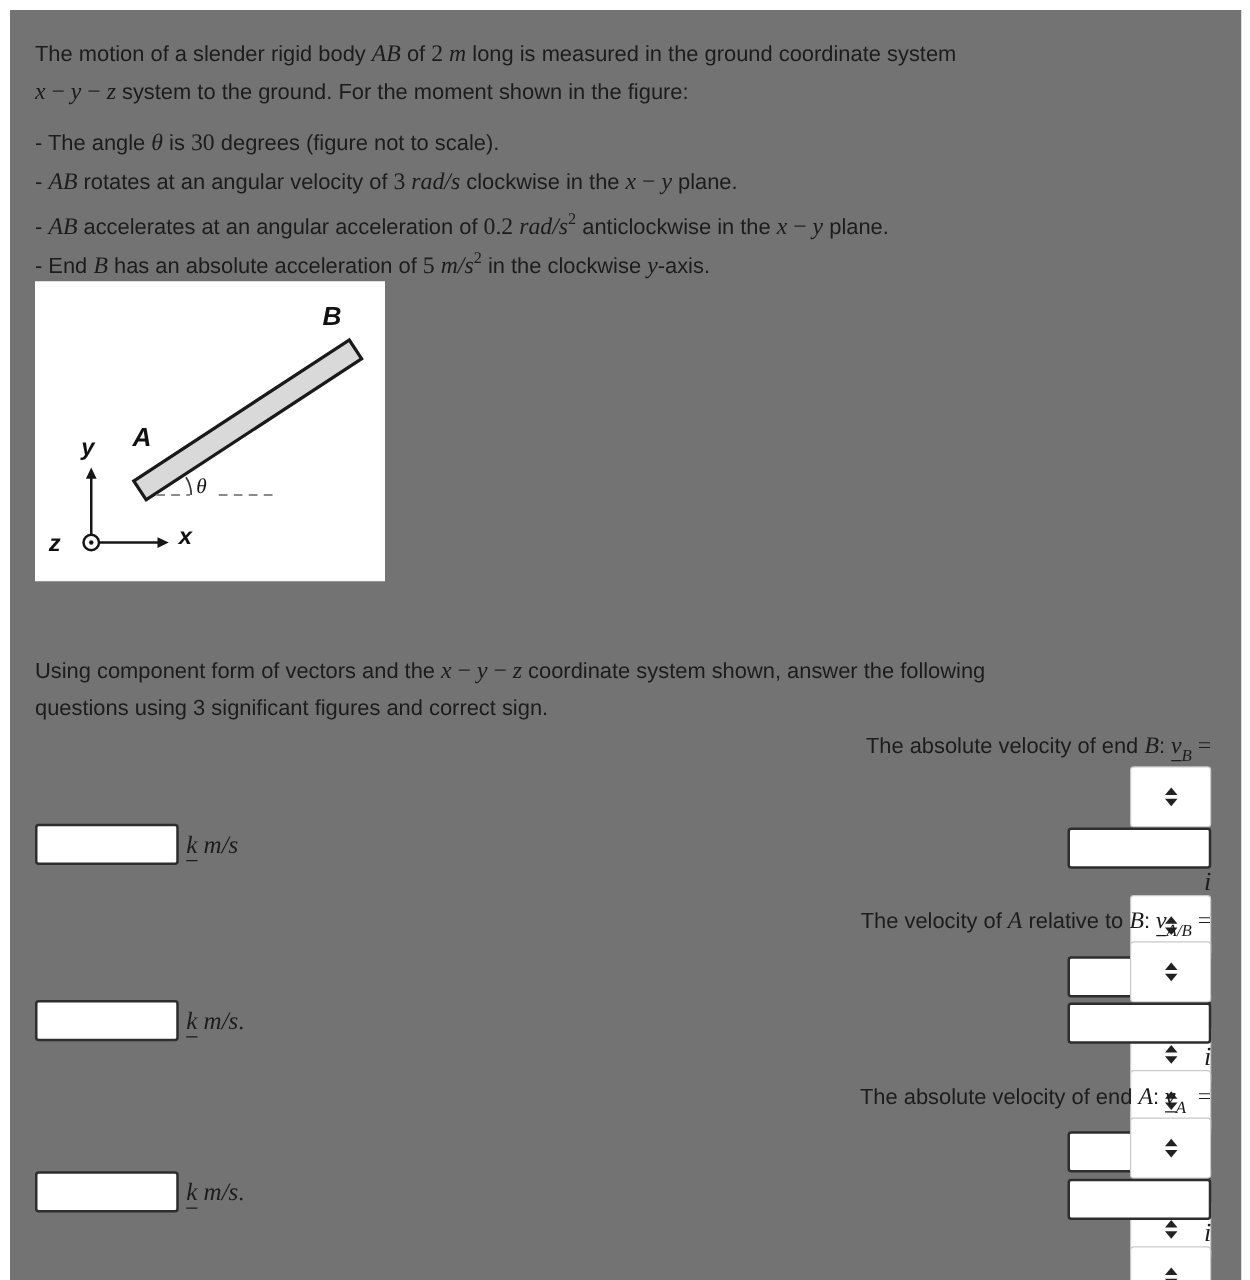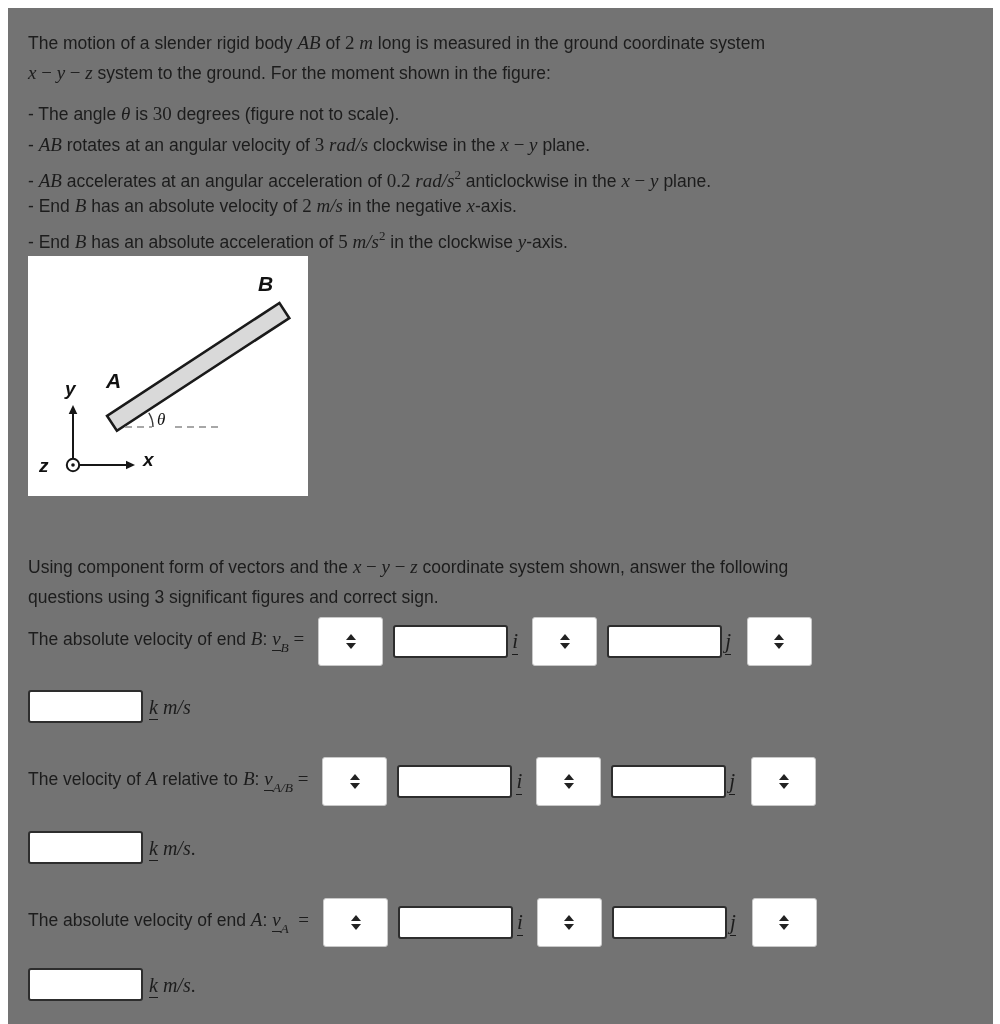--- a/index.html
+++ b/index.html
@@ -24,21 +24,21 @@
 
   .figure{margin-top:4px;width:280px;height:240px;background:#ffffff;}
   .dash{stroke:#8a8a8a;stroke-width:1.6;stroke-dasharray:7 5;}
   .ax{stroke:#161616;stroke-width:2;}
   .flab{font-family:"Liberation Sans",sans-serif;font-style:italic;font-weight:700;font-size:19px;fill:#111111;}
   .big{font-size:21px;}
   .ftheta{font-family:"Liberation Serif",serif;font-style:italic;font-size:17px;fill:#111111;}
 
   .instr{margin-top:56px;}
 
-  .qrow{display:flex;align-items:center;height:50px;}
+  .qrow{display:flex;align-items:flex-end;height:50px;flex-direction:column;}
   .q1{margin-top:5px;}.q2{margin-top:31px;}.q3{margin-top:31px;}
   .qlabel{font-size:17.5px;white-space:pre;}
   .sel{
     width:65px;height:49px;background:#ffffff;border:1px solid #c9c9c9;border-radius:3px;
     display:flex;align-items:center;justify-content:center;flex:none;box-sizing:border-box;
   }
   .arrows{display:flex;flex-direction:column;align-items:center;row-gap:3px;}
   .tri-up{width:0;height:0;border-left:5.5px solid transparent;border-right:5.5px solid transparent;border-bottom:6.5px solid #222222;}
   .tri-down{width:0;height:0;border-left:5.5px solid transparent;border-right:5.5px solid transparent;border-top:6.5px solid #222222;}
   .num{
@@ -63,21 +63,20 @@
 
   <div class="para">
     <div class="line"><span class="seg">The motion of a slender rigid body </span><span class="seg s-mi">AB</span><span class="seg"> of </span><span class="seg s-mn">2</span><span class="seg s-mi"> m</span><span class="seg"> long is measured in the ground coordinate system</span></div>
     <div class="line"><span class="seg s-mi">x</span><span class="seg s-mn"> − </span><span class="seg s-mi">y</span><span class="seg s-mn"> − </span><span class="seg s-mi">z</span><span class="seg"> system to the ground. For the moment shown in the figure:</span></div>
   </div>
 
   <div class="bullets">
     <div class="line"><span class="seg">- The angle </span><span class="seg s-mi">θ</span><span class="seg"> is </span><span class="seg s-mn">30</span><span class="seg"> degrees (figure not to scale).</span></div>
     <div class="line"><span class="seg">- </span><span class="seg s-mi">AB</span><span class="seg"> rotates at an angular velocity of </span><span class="seg s-mn">3</span><span class="seg s-mi"> rad/s</span><span class="seg"> clockwise in the </span><span class="seg s-mi">x</span><span class="seg s-mn"> − </span><span class="seg s-mi">y</span><span class="seg"> plane.</span></div>
     <div class="line"><span class="seg">- </span><span class="seg s-mi">AB</span><span class="seg"> accelerates at an angular acceleration of </span><span class="seg s-mn">0.2</span><span class="seg s-mi"> rad/s</span><span class="seg s-msup">2</span><span class="seg"> anticlockwise in the </span><span class="seg s-mi">x</span><span class="seg s-mn"> − </span><span class="seg s-mi">y</span><span class="seg"> plane.</span></div>
-    <div class="line"><span class="seg">- End </span><span class="seg s-mi">B</span><span class="seg"> has an absolute velocity of </span><span class="seg s-mn">2</span><span class="seg s-mi"> m/s</span><span class="seg"> in the negative </span><span class="seg s-mi">x</span><span class="seg">-axis.</span></div>
     <div class="line"><span class="seg">- End </span><span class="seg s-mi">B</span><span class="seg"> has an absolute acceleration of </span><span class="seg s-mn">5</span><span class="seg s-mi"> m/s</span><span class="seg s-msup">2</span><span class="seg"> in the clockwise </span><span class="seg s-mi">y</span><span class="seg">-axis.</span></div>
   </div>
 
   <div class="figure">
     <svg viewBox="0 0 280 240" width="280" height="240">
       <g transform="translate(89,164) rotate(-33.2)">
         <rect x="-6" y="-9" width="206" height="18" fill="#d9d9d9" stroke="#1a1a1a" stroke-width="2.6"></rect>
       </g>
       <line class="dash" x1="97" y1="171" x2="124" y2="171"></line>
       <line class="dash" x1="147" y1="171" x2="192" y2="171"></line>

